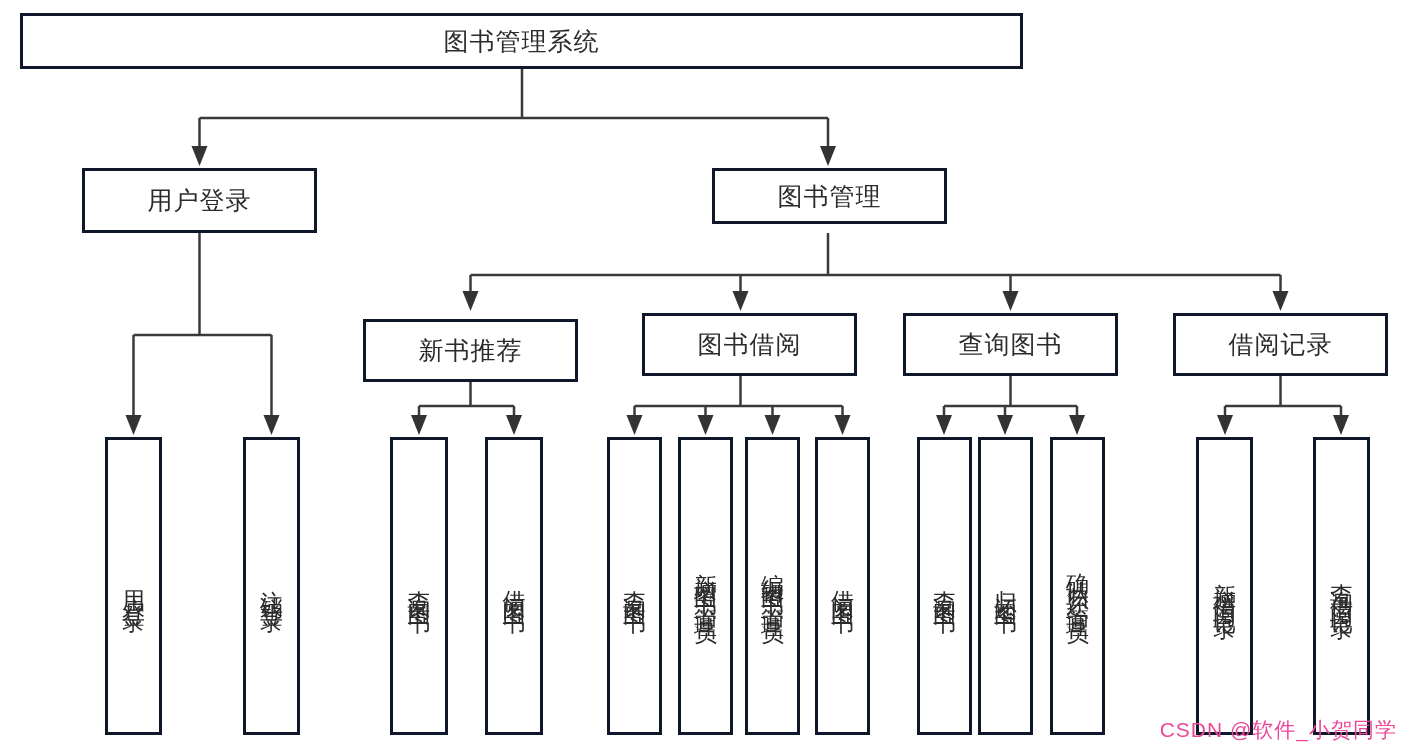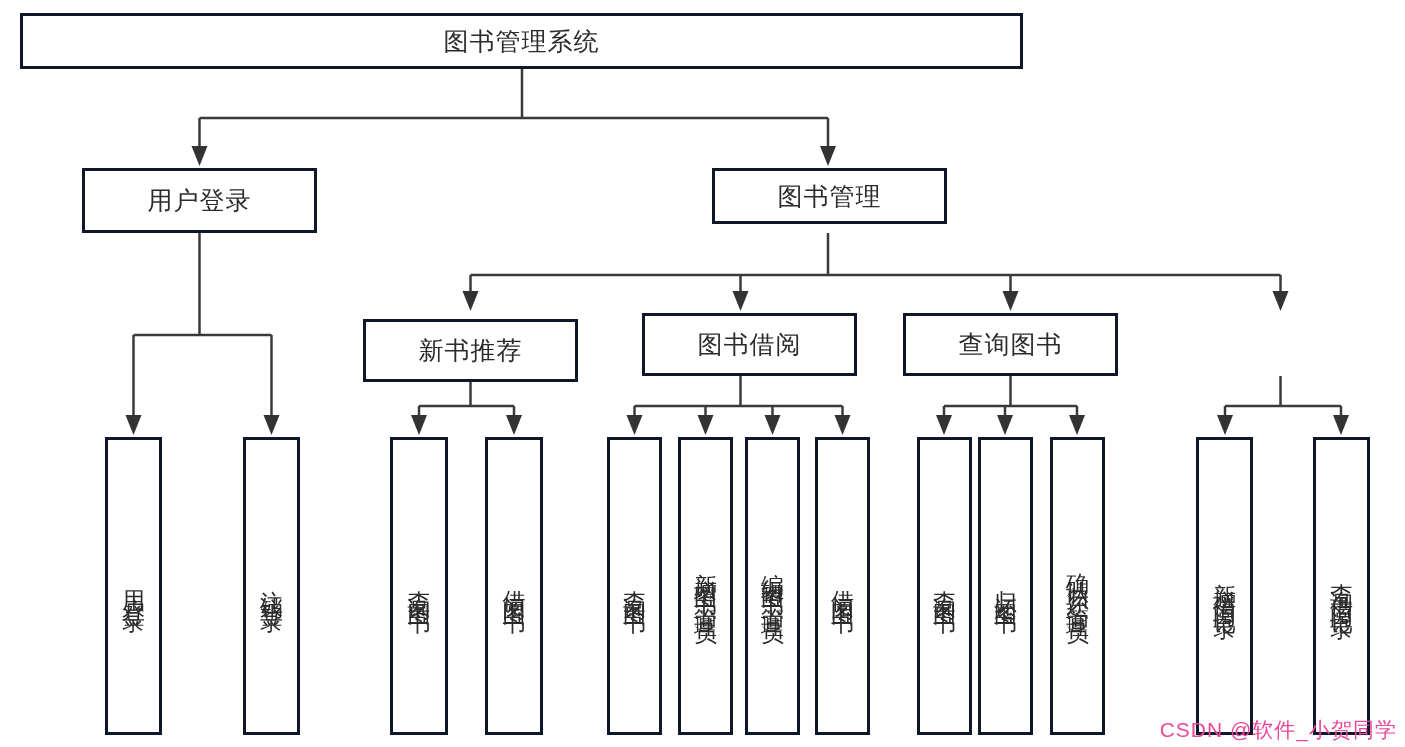--- a/index.html
+++ b/index.html
@@ -130,20 +130,21 @@
   </svg>
 
   <div class="box h" style="left:20px; top:13px; width:1003px; height:56px;">图书管理系统</div>
 
   <div class="box h" style="left:82px; top:168px; width:235px; height:65px;">用户登录</div>
   <div class="box h" style="left:712px; top:168px; width:235px; height:56px;">图书管理</div>
 
   <div class="box h" style="left:363px; top:319px; width:215px; height:63px;">新书推荐</div>
   <div class="box h" style="left:633px; top:313px; width:215px; height:63px;margin-left:9px;">图书借阅</div>
   <div class="box h" style="left:903px; top:313px; width:215px; height:63px;">查询图书</div>
+  <div class="box h" style="left:1173px; top:313px; width:215px; height:63px;">借阅记录</div>
 
   <div class="box v" style="left:105px; top:437px; width:57px; height:298px;">
     <span class="vtext">用户登录</span>
   </div>
   <div class="box v" style="left:243px; top:437px; width:57px; height:298px;">
     <span class="vtext">注销登录</span>
   </div>
 
   <div class="box v" style="left:390px; top:437px; width:58px; height:298px;">
     <span class="vtext">查询图书</span>

